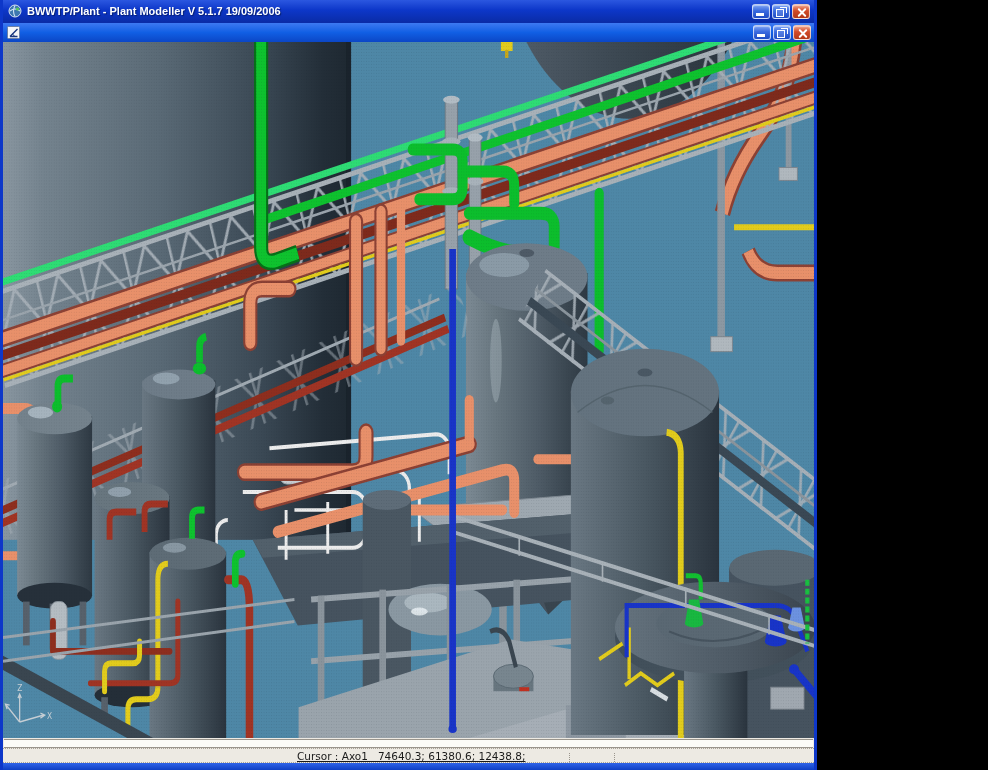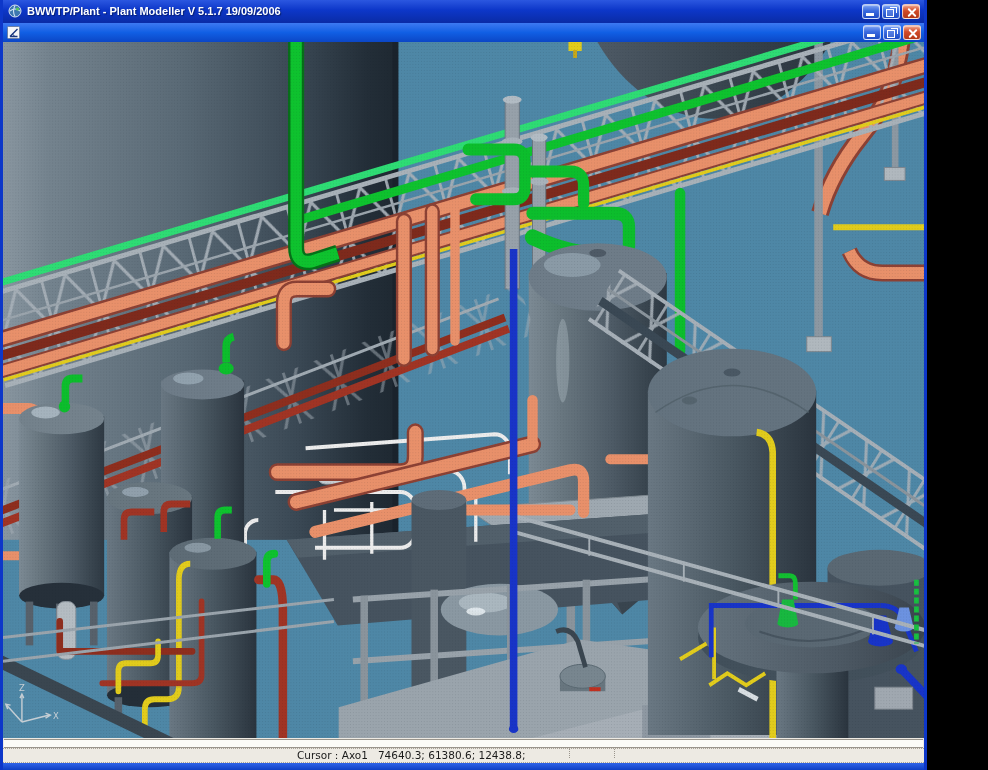--- a/index.html
+++ b/index.html
@@ -1,18 +1,18 @@
 <!DOCTYPE html>
 <html style="--sky: #4E87A6; --titlebar: #0D37C9; --child_titlebar: #115FE4; --close_red: #D24A28; --status_bg: #EDEAE3; --pipe_orange: #E8906A; --pipe_maroon: #8E2E1E; --pipe_green: #0EC22E; --pipe_spring_green: #2EDC74; --pipe_yellow: #E2CC1C; --pipe_blue: #1834C8; --steel_gray: #A0AAB2; --tank_slate: #55646F;"><head>
 <meta charset="utf-8">
 <style>
   html,body{margin:0;padding:0;background:#000;}
   *{box-sizing:border-box;}
   .app-window{
-    width:927px;height:770px;display:flex;flex-direction:column;
+    width:817px;height:770px;display:flex;flex-direction:column;
     font-family:"Liberation Sans","DejaVu Sans",sans-serif;
     border-left:3px solid var(--titlebar,#0D37C9);
     border-right:3px solid var(--titlebar,#0D37C9);
     background:var(--status_bg,#EDEAE3);
     position:relative;overflow:hidden;
   }
   
   .titlebar{
     height:22px;flex:0 0 22px;display:flex;align-items:center;padding:0 4px;
     background:linear-gradient(180deg,#2B57E0 0%,var(--titlebar,#0D37C9) 45%,#0A2CA8 100%);
@@ -43,25 +43,25 @@
   .g-close::after{transform:rotate(-45deg);}
   
   .viewport{flex:1 1 auto;position:relative;background:var(--sky,#4E87A6);overflow:hidden;}
   .viewport svg{position:absolute;inset:0;width:100%;height:100%;}
   
   .prompt-strip{
     flex:0 0 9px;background:#FBFBF7;border:1px solid #9A958C;border-left:none;border-right:none;
     margin:1px 1px 0 1px;
   }
   .statusbar{
-    flex:0 0 15px;display:flex;align-items:flex-start;
+    flex:0 0 15px;display:flex;align-items:flex-end;
     background:var(--status_bg,#EDEAE3);
     border-top:1px dotted #A8A398;border-bottom:1px dotted #A8A398;
     font-family:"DejaVu Sans","Liberation Sans",sans-serif;
-    font-size:10.5px;color:#1A1A1A;position:relative;
+    font-size:10.5px;color:#1A1A1A;position:relative;text-decoration:underline;
   }
   .status-text{white-space:pre;margin-left:294px;}
   .status-sep{width:1px;height:9px;border-left:1px dotted #9A958C;margin-left:44px;}
   .bottom-border{flex:0 0 7px;background:linear-gradient(180deg,#2E63E8,#0F3FC4);}
 </style>
 </head>
 <body>
 
 <div class="app-window">
 

